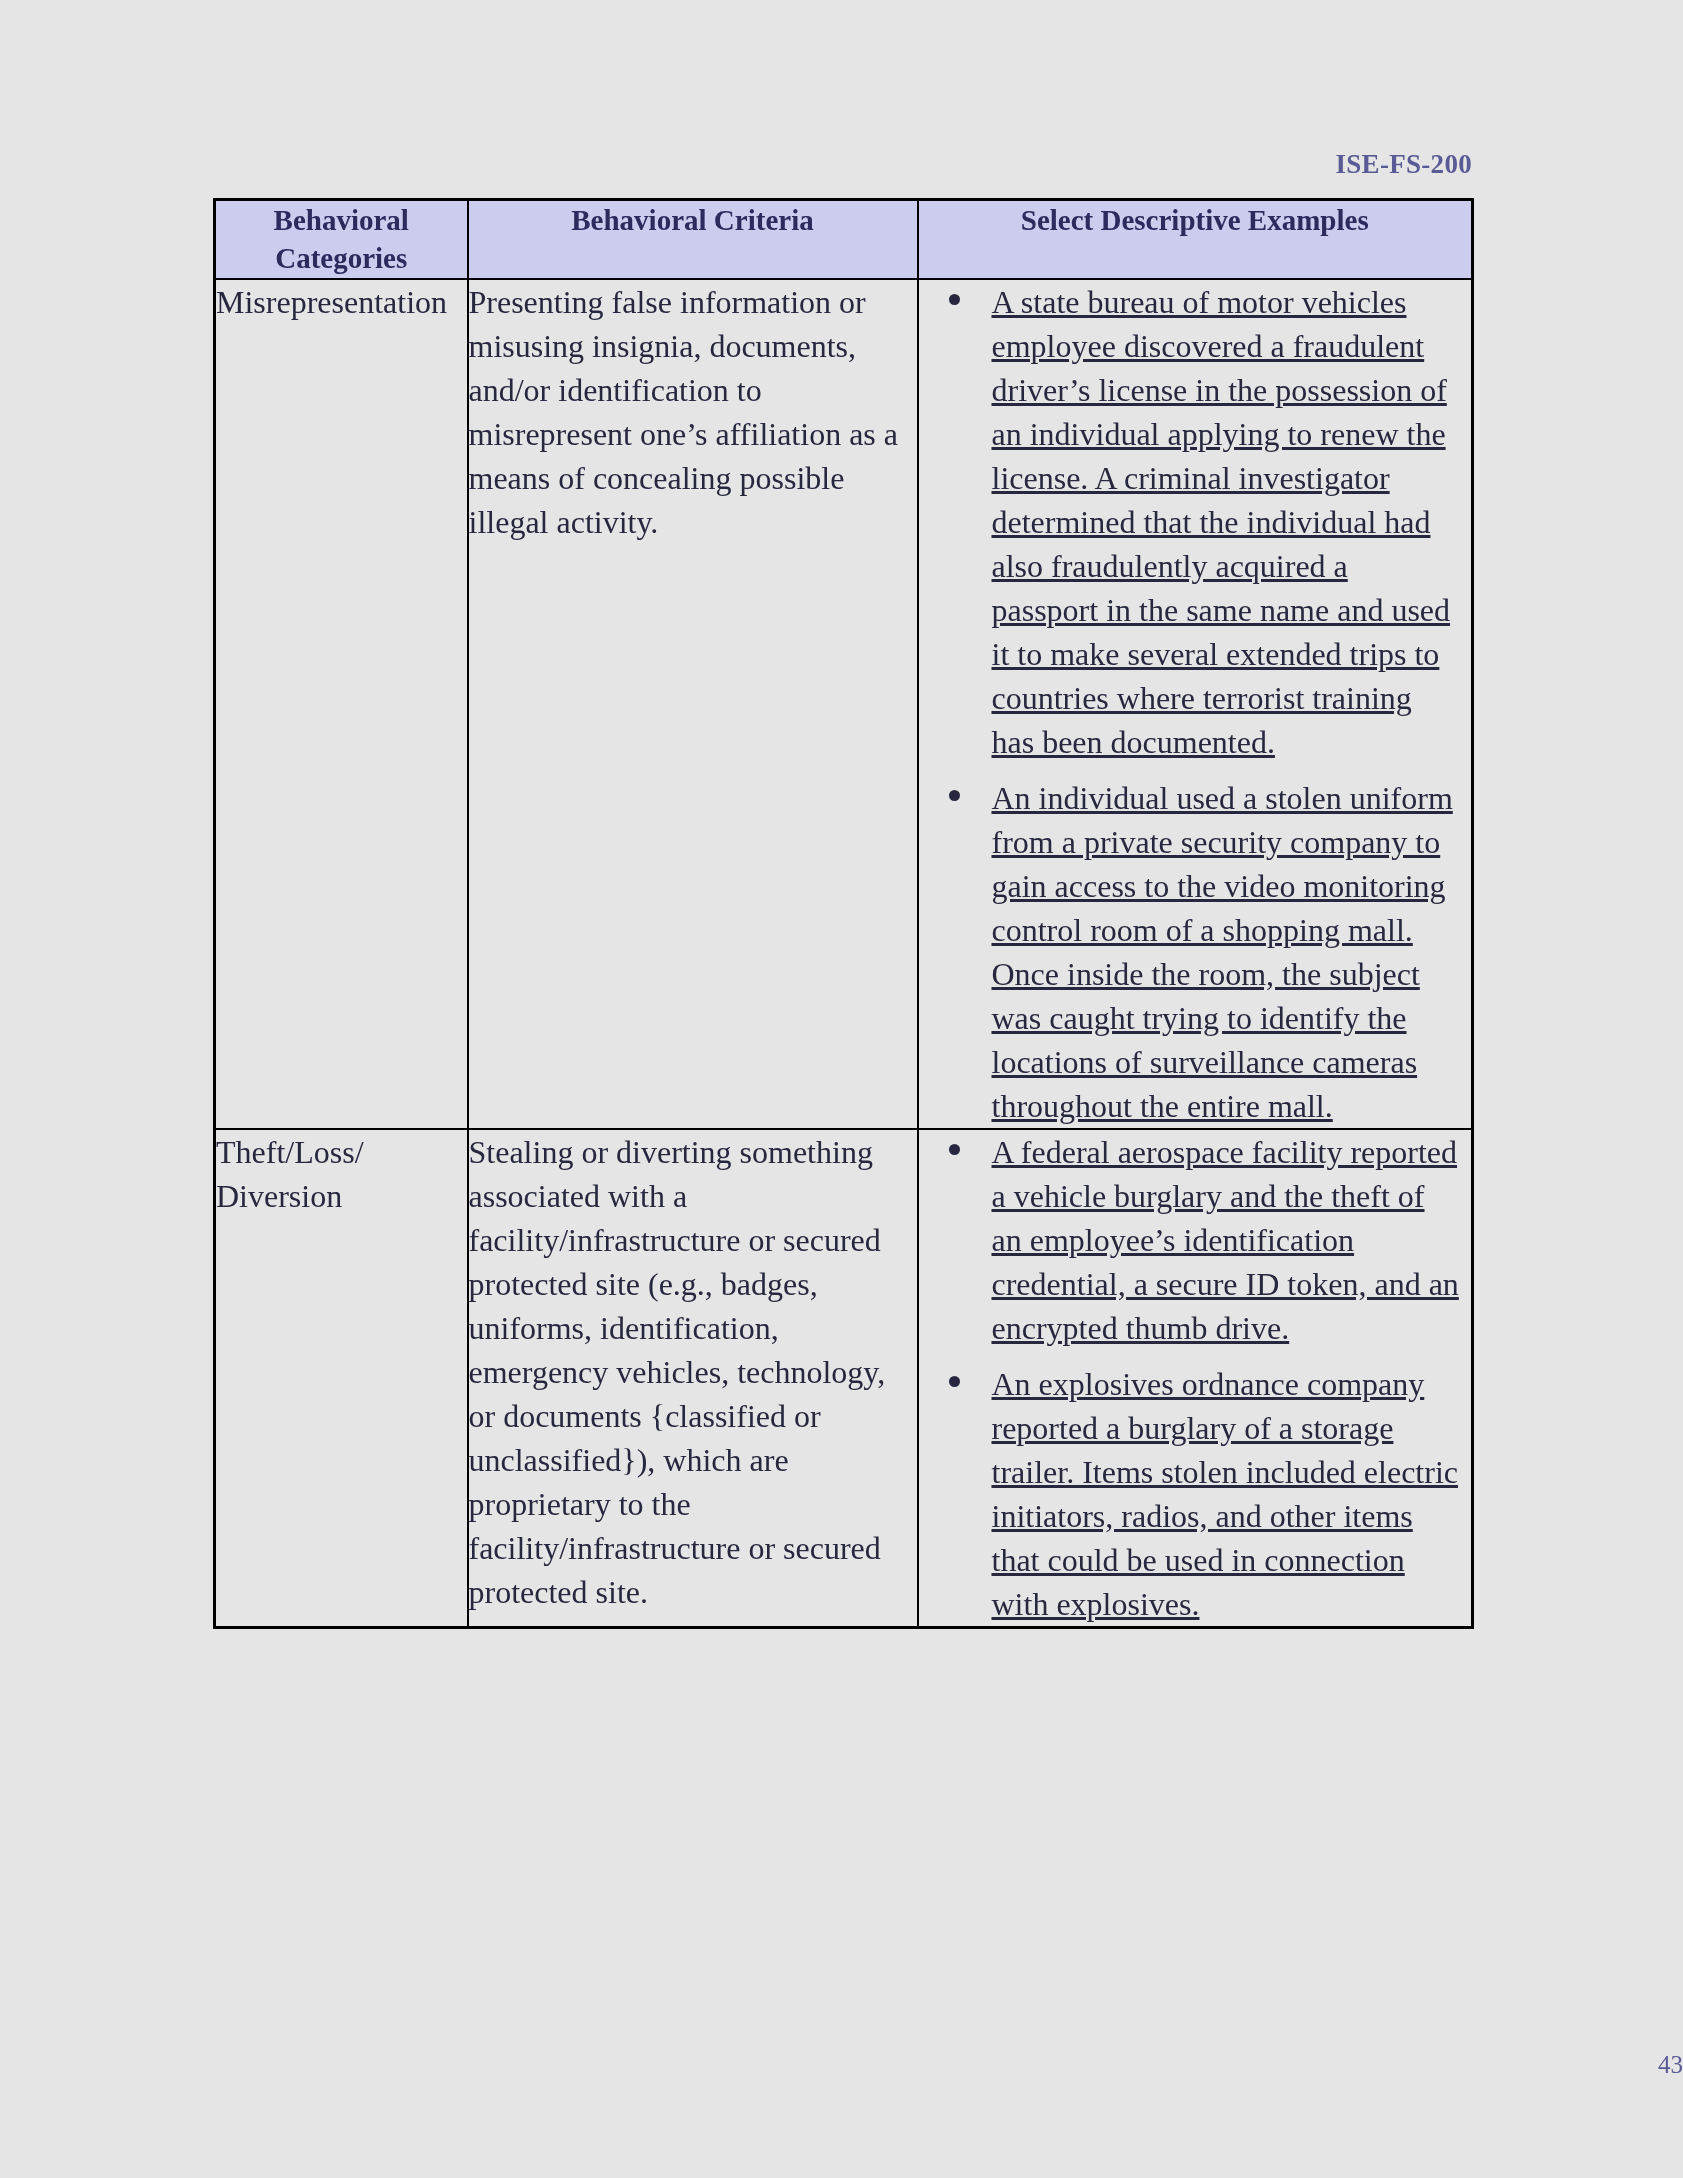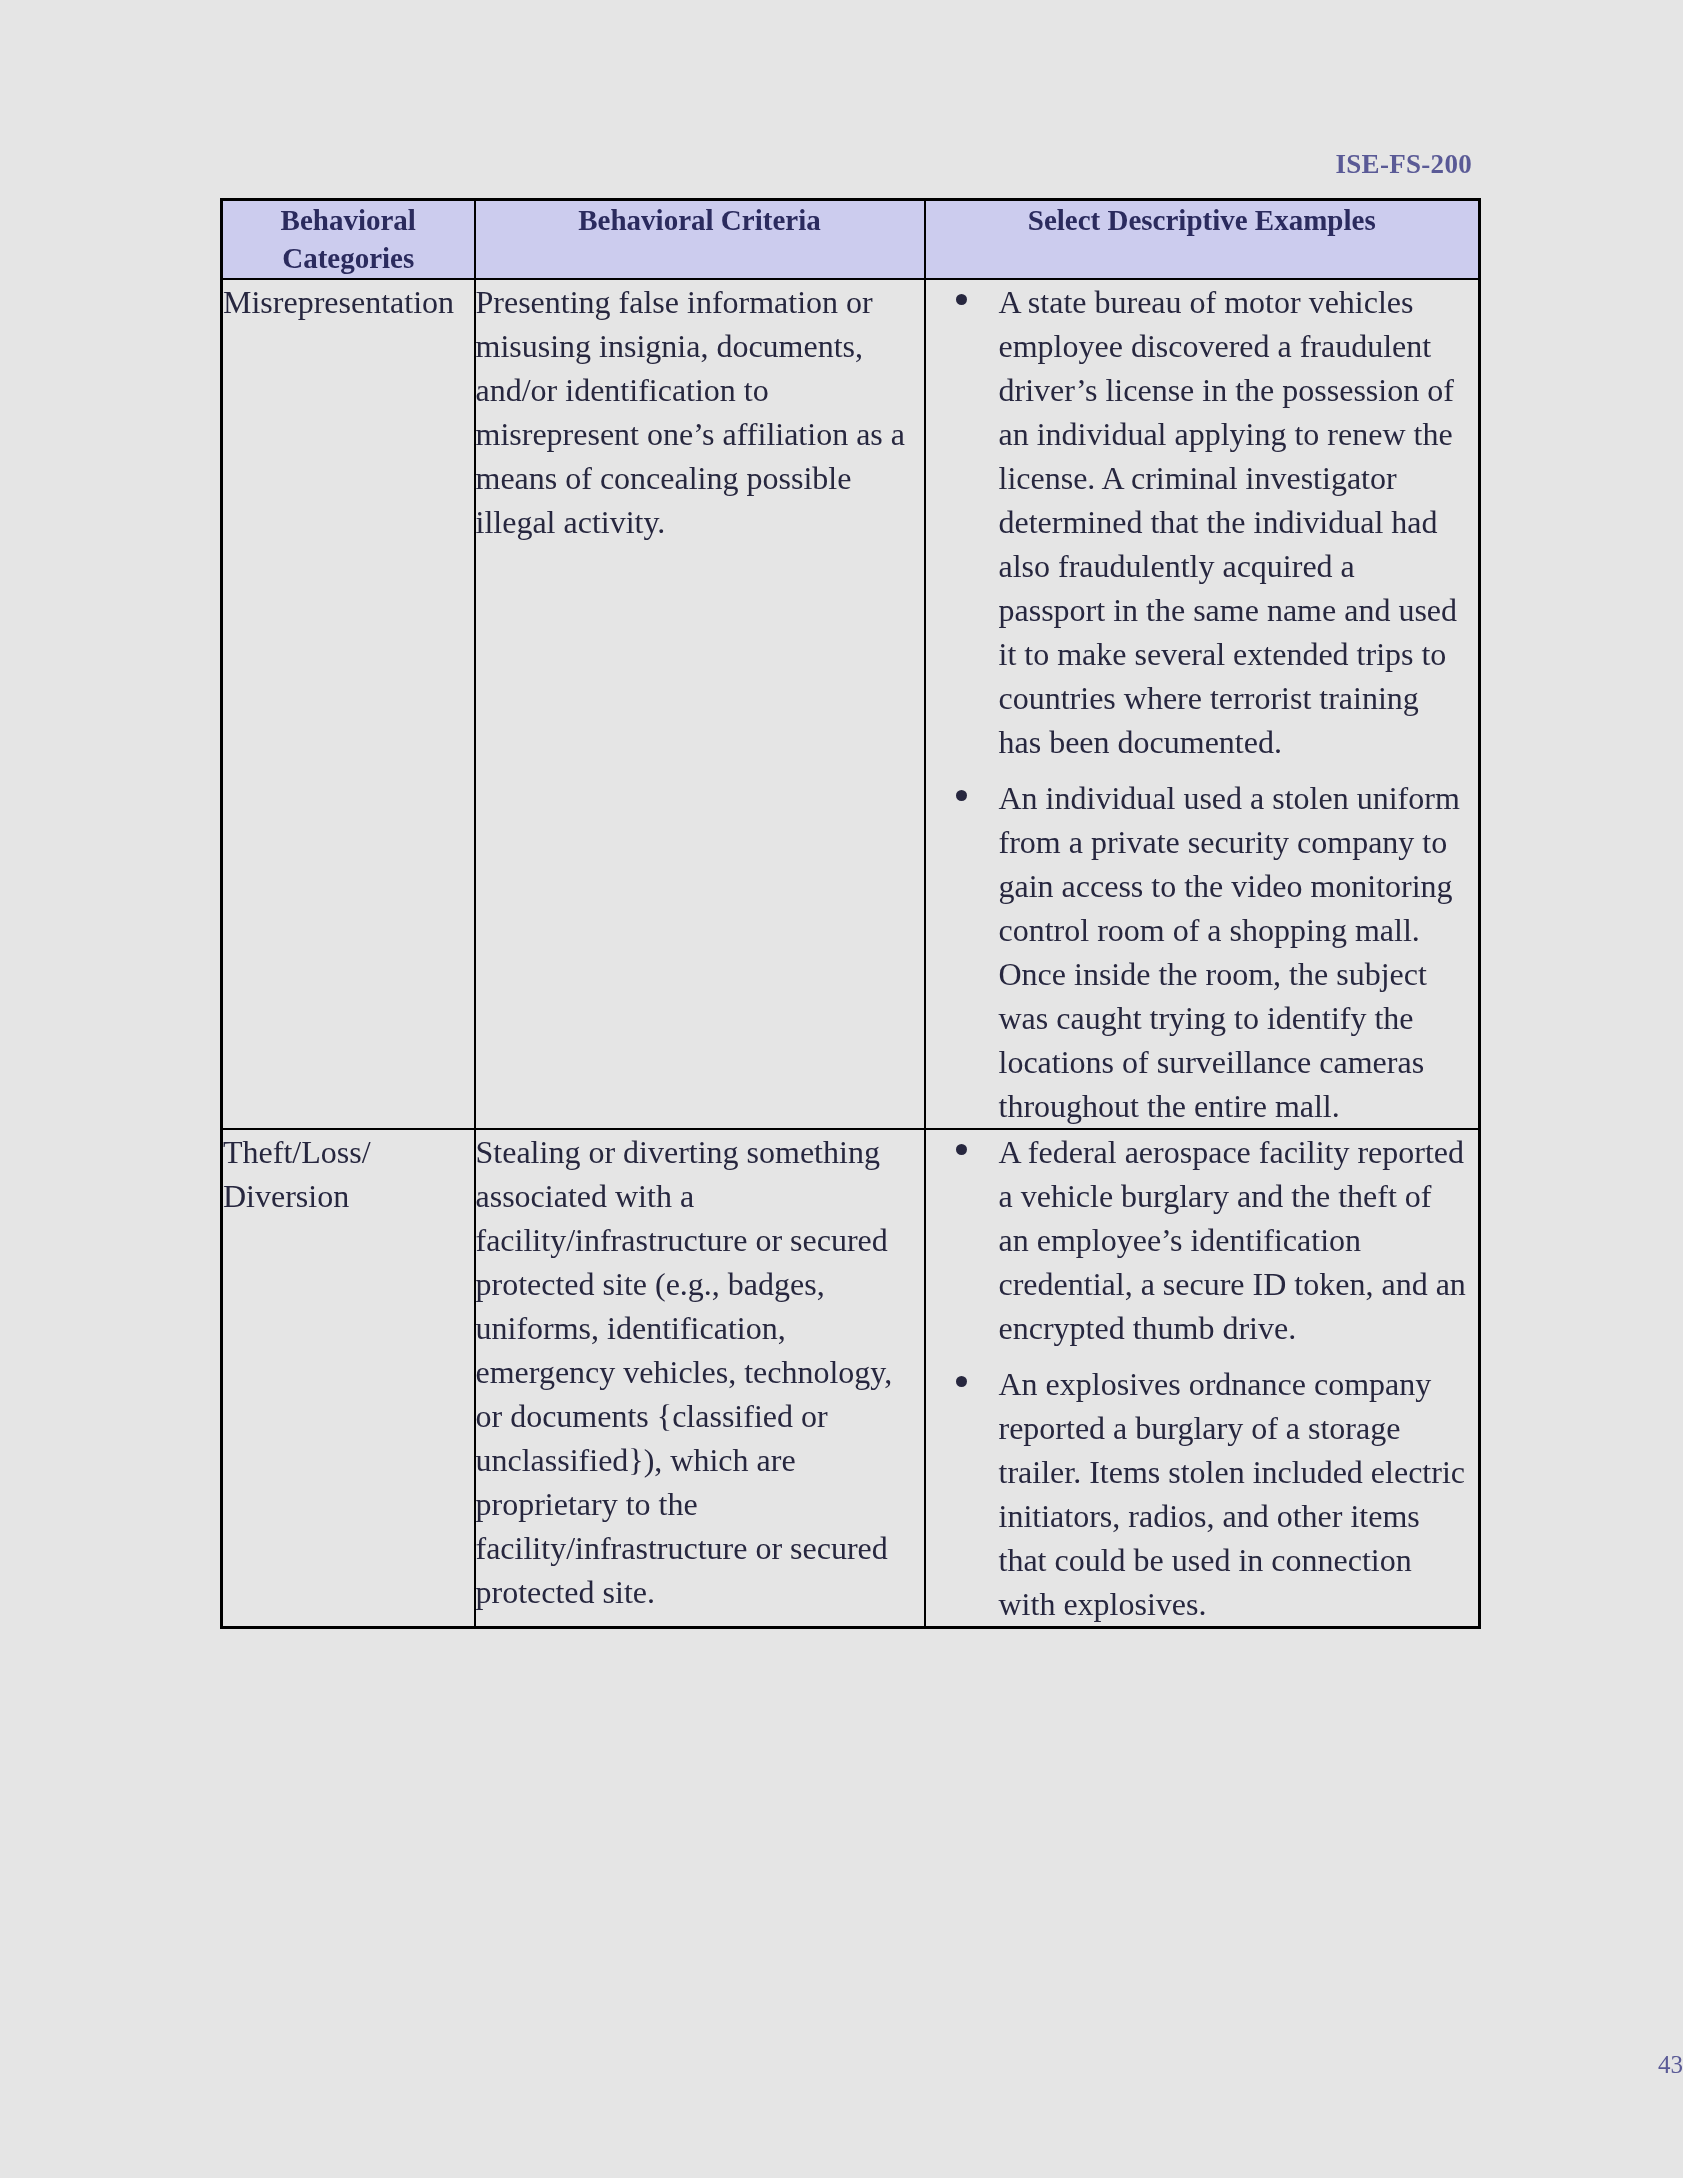--- a/index.html
+++ b/index.html
@@ -32,21 +32,21 @@
     font-weight: bold;
     font-size: 27px;
     letter-spacing: 0.3px;
     color: #5a5a96;
     white-space: nowrap;
   }
 
   
   .table-wrap {
     position: absolute;
-    left: 220px;
+    left: 213px;
     top: 198px;
     width: 1259px;
   }
 
   table.criteria-table {
     border-collapse: collapse;
     table-layout: fixed;
     width: 1259px;
     border: 3px solid #000000;
   }
@@ -103,20 +103,21 @@
   ul.ex-list {
     list-style: none;
     margin: 0;
     padding: 0;
   }
   ul.ex-list > li {
     position: relative;
     padding-left: 73px;
     margin: 0 12px 12px 0;
     text-align: left;
+    text-decoration: underline;
   }
   ul.ex-list > li:last-child { margin-bottom: 0; }
 
   ul.ex-list > li .bullet-dot {
     position: absolute;
     left: 30px;
     top: 0.44em;
     width: 11px;
     height: 11px;
     border-radius: 50%;

